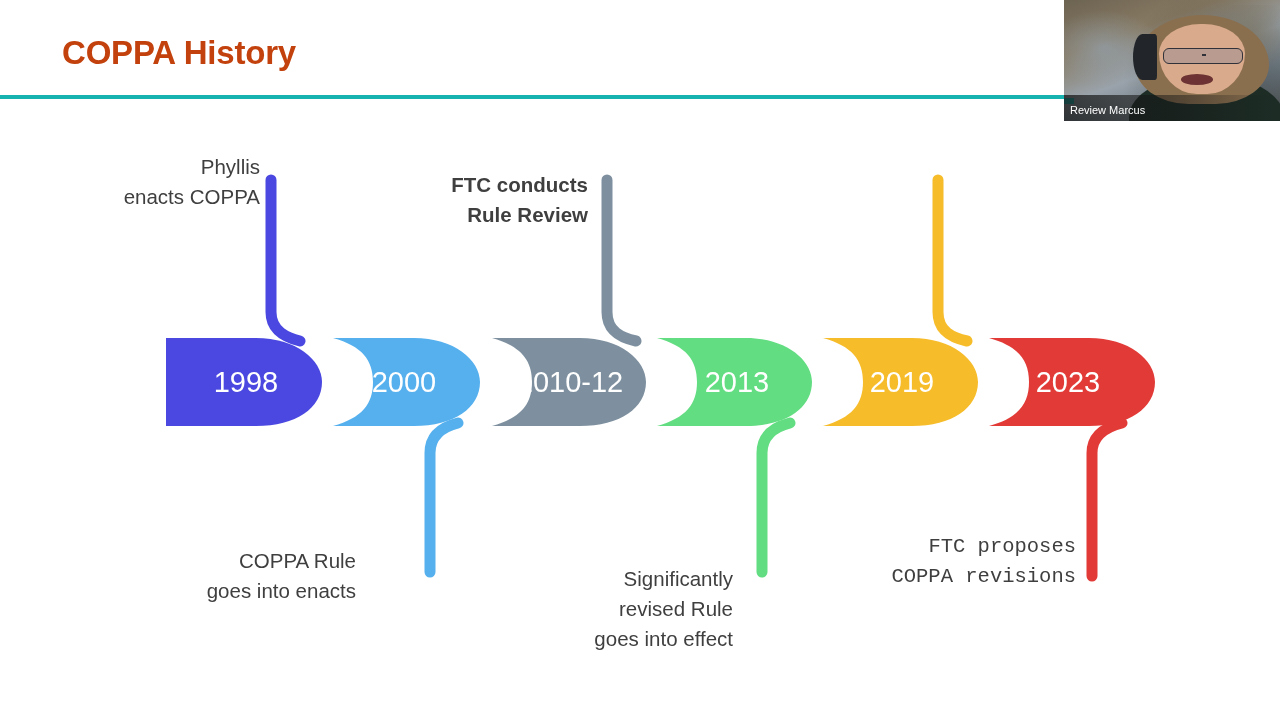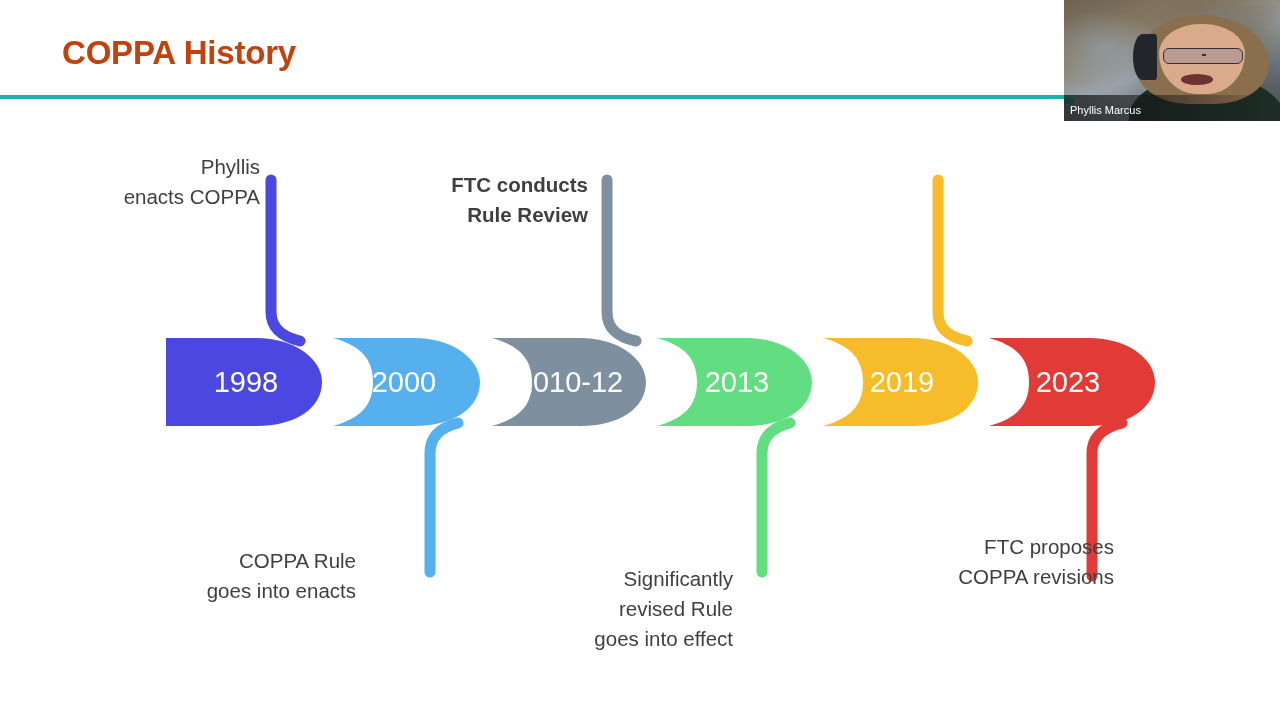--- a/index.html
+++ b/index.html
@@ -281,31 +281,31 @@
 goes into enacts</div>
 
   <div class="callout" style="left:336px; top:170px; width:252px;font-weight:bold;">FTC conducts
 Rule Review</div>
 
   <div class="callout" style="left:473px; top:536px; width:260px;margin-top:28px;">Significantly
 revised Rule
 goes into effect</div>
 
 
-  <div class="callout" style="left:854px; top:532px; width:260px;">FTC proposes
+  <div class="callout" style="left:816px; top:532px; width:260px;font-family:Liberation Mono, monospace;">FTC proposes
 COPPA revisions</div>
 
 </div>
 
 <div id="video-tile">
   <div id="video-bg"></div>
   <div id="video-blur-left"></div>
   <div id="video-blur-right"></div>
   <div id="person-torso"></div>
   <div id="person-hair"></div>
   <div id="person-face"></div>
   <div id="person-headset"></div>
   <div id="person-glasses"></div>
   <div id="person-mouth"></div>
   <div id="video-accent"></div>
   <div id="video-name-bar"></div>
-  <div id="video-name">Phyllis Marcus</div>
+  <div id="video-name">Review Marcus</div>
 </div>
 
 </body></html>

